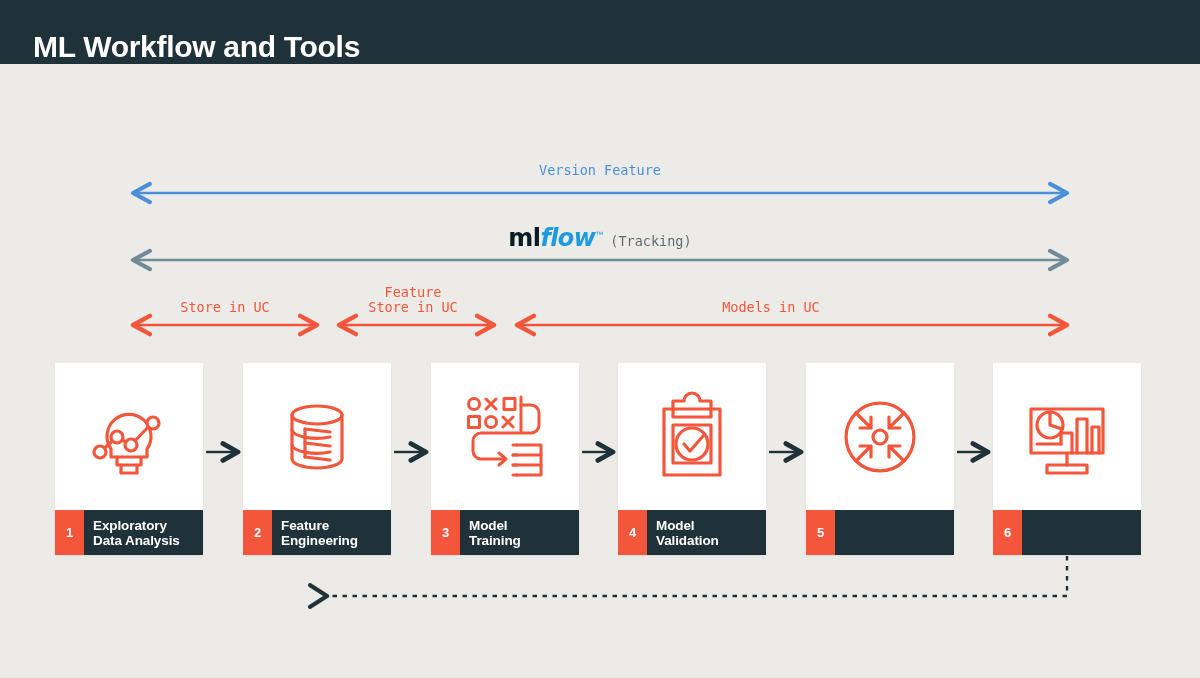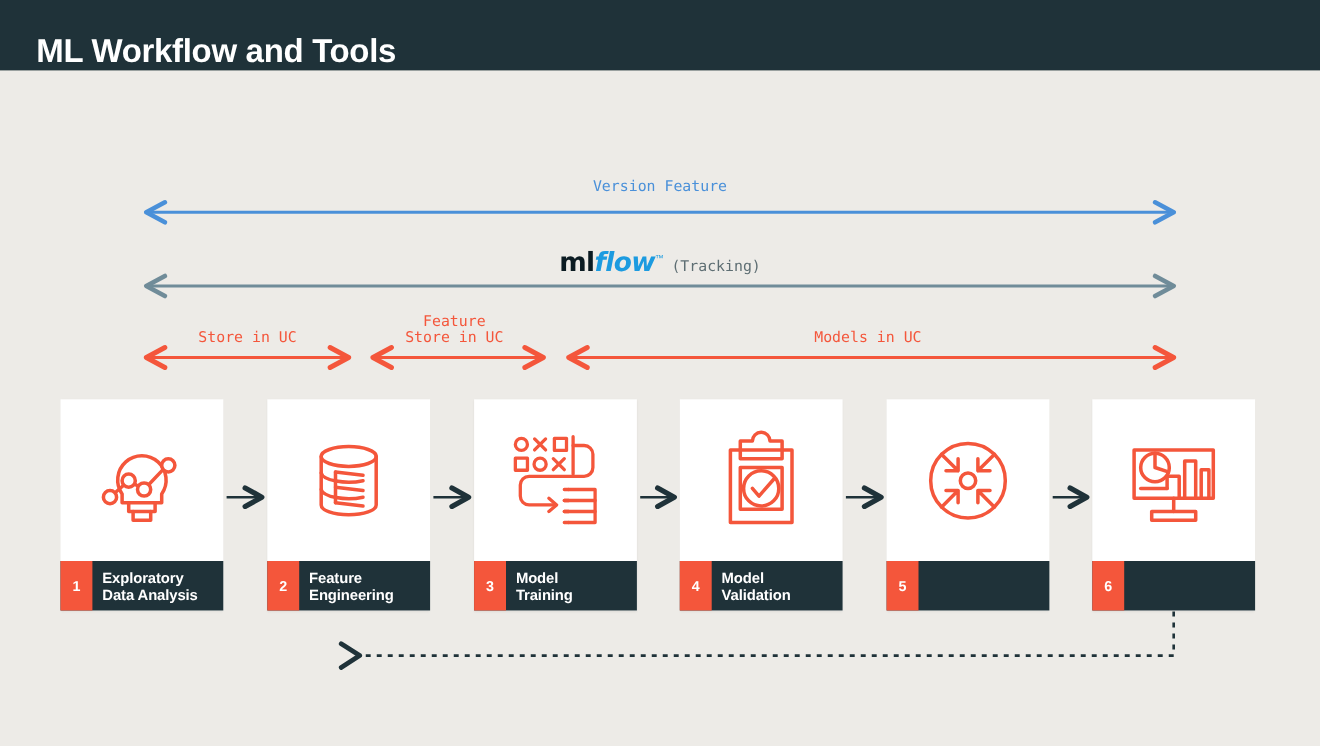--- a/index.html
+++ b/index.html
@@ -152,21 +152,21 @@
   <div class="mlflow-wrap" style="left:424px; top:224px; width:352px;">
     <span class="mlf-ml">ml</span>
       <span class="mlf-flow">flow</span>
       <span class="mlf-tm">™</span>
     <span class="mlf-track">(Tracking)</span>
   </div>
 
   <div class="band-label label-uc" style="left:130px; top:300px; width:190px;">Store in UC</div>
   <div class="band-label label-uc" style="left:333px; top:285px; width:160px;">Feature
 Store in UC</div>
-  <div class="band-label label-uc" style="left:517px; top:300px; width:544px;">Models in UC</div>
+  <div class="band-label label-uc" style="left:499px; top:300px; width:544px;">Models in UC</div>
 
   <div class="card" style="left:55px; top:363px;">
     <div class="card-icon">
       <svg width="100" height="100" viewBox="0 0 100 100" fill="none" stroke="#F4563B" stroke-width="3.2" stroke-linecap="round" stroke-linejoin="round">
         <path d="M32 62 A22 22 0 1 1 68 62 L68 70 L32 70 Z"></path>
         <path d="M38 70 L38 78 L62 78 L62 70"></path>
         <path d="M42 78 L42 86 L58 86 L58 78"></path>
         <path d="M21 65 L38 50 L52 58 L72 37"></path>
         <circle cx="21" cy="65" r="6" fill="#FFFFFF"></circle>
         <circle cx="38" cy="50" r="6" fill="#FFFFFF"></circle>

